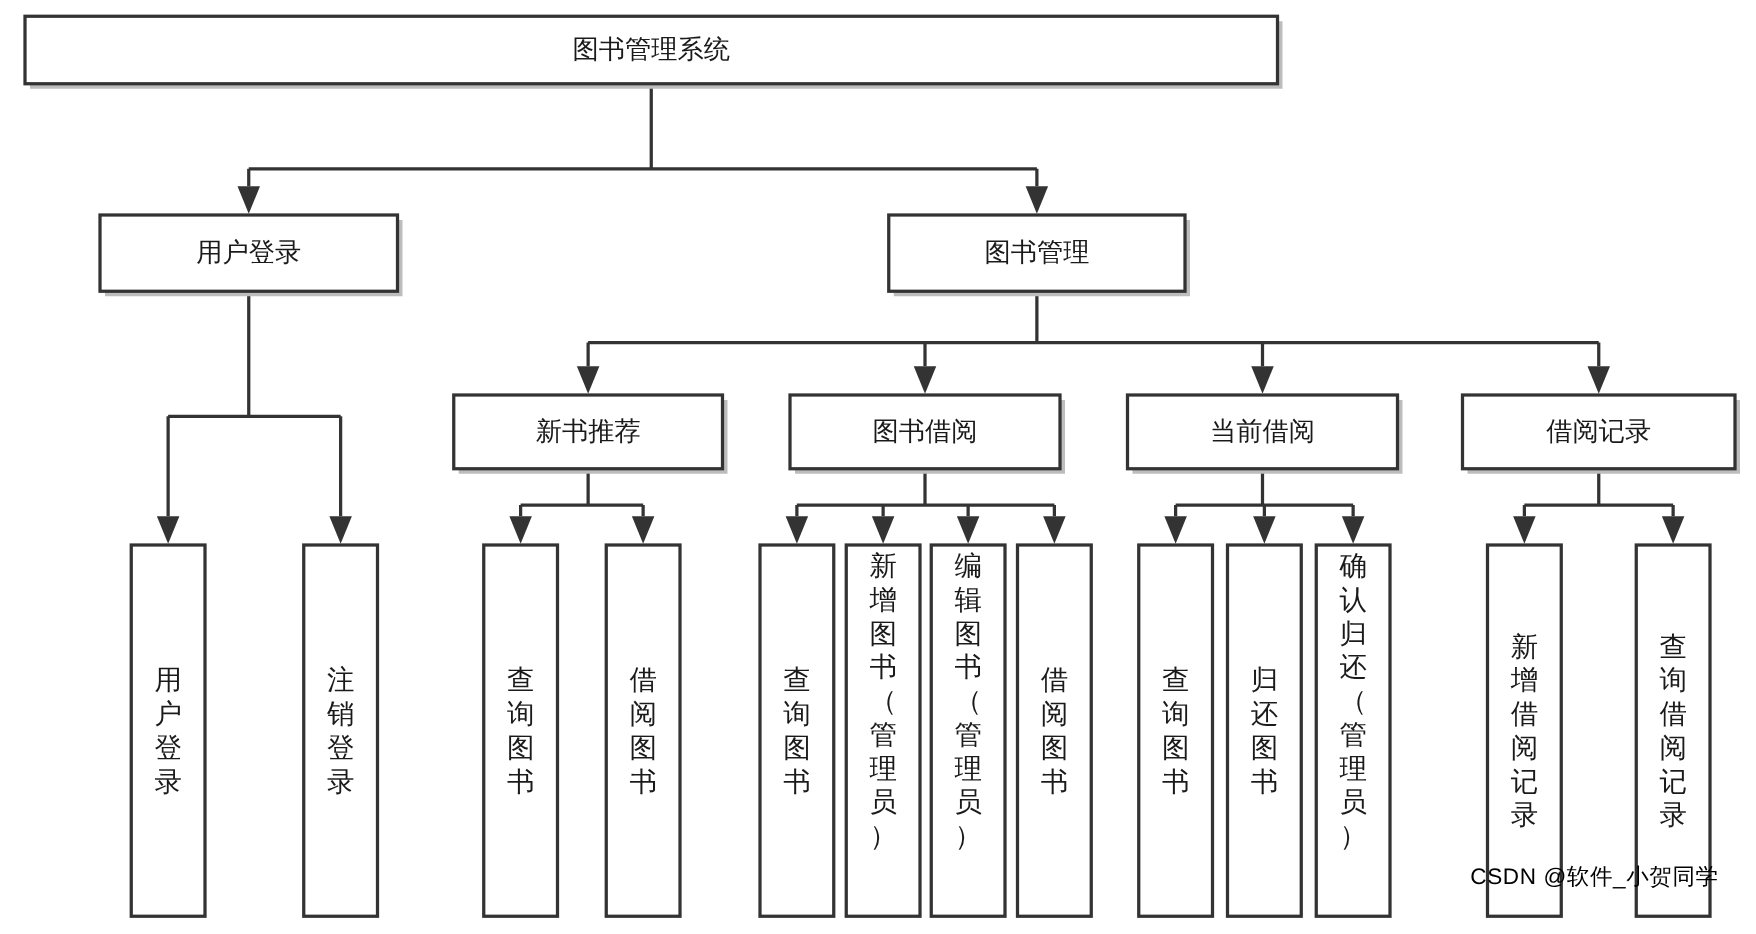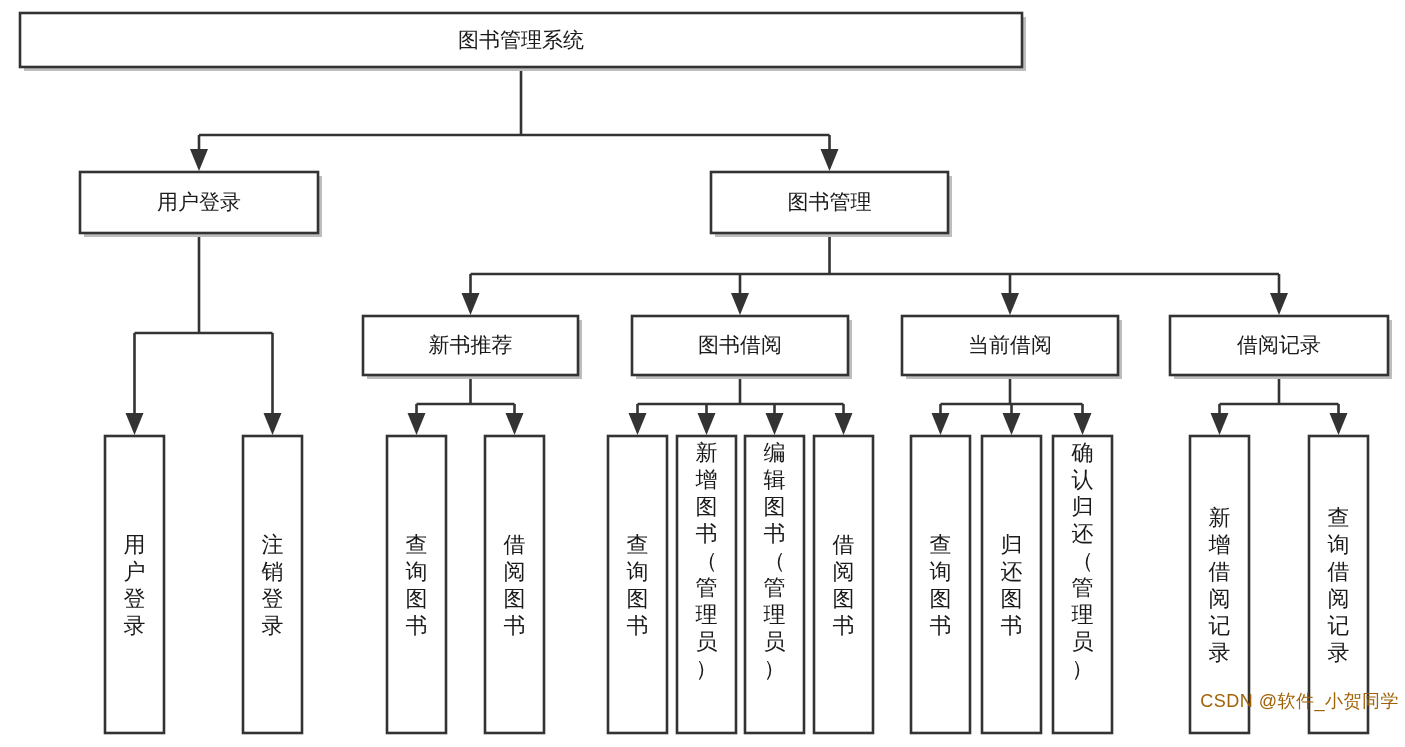--- a/index.html
+++ b/index.html
@@ -54,25 +54,25 @@
     dominant-baseline: middle;
   }
   .node-label-v {
     font-family: "Liberation Sans", "DejaVu Sans", sans-serif;
     font-size: 22px;
     fill: #1a1a1a;
     text-anchor: middle;
   }
   .watermark {
     position: absolute;
-    right: 6px;
+    right: 30px;
     bottom: 4px;
     font-family: "Liberation Sans", "DejaVu Sans", sans-serif;
     font-size: 18px;
-    color: #a16207;
+    color: #000000;
     white-space: nowrap;
     letter-spacing: 0.5px;
     user-select: none;
   }
 </style>
 </head>
 <body>
 
 <div id="diagram-root">
   <svg id="tree-svg" viewBox="0 0 1405 747">

